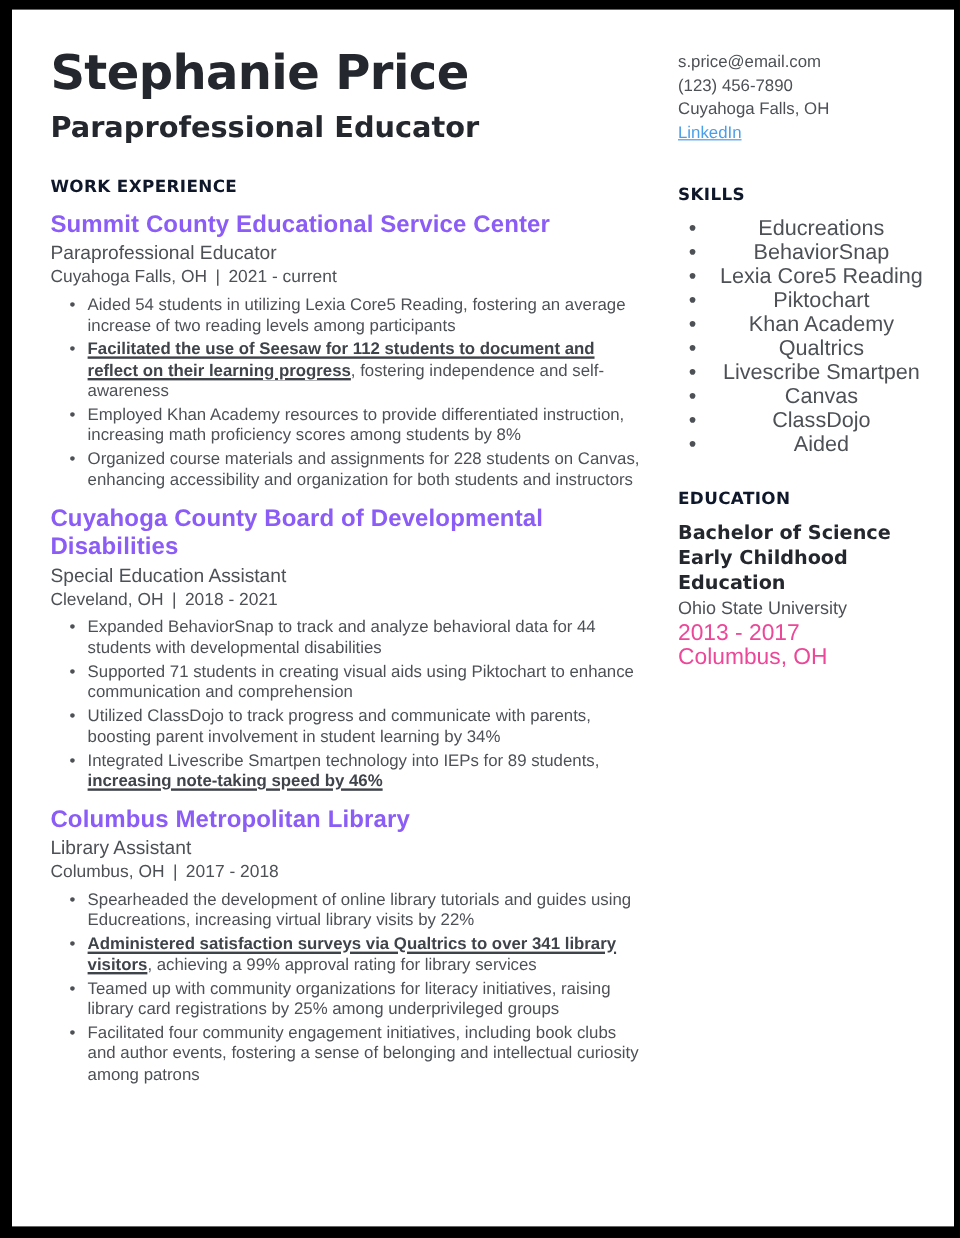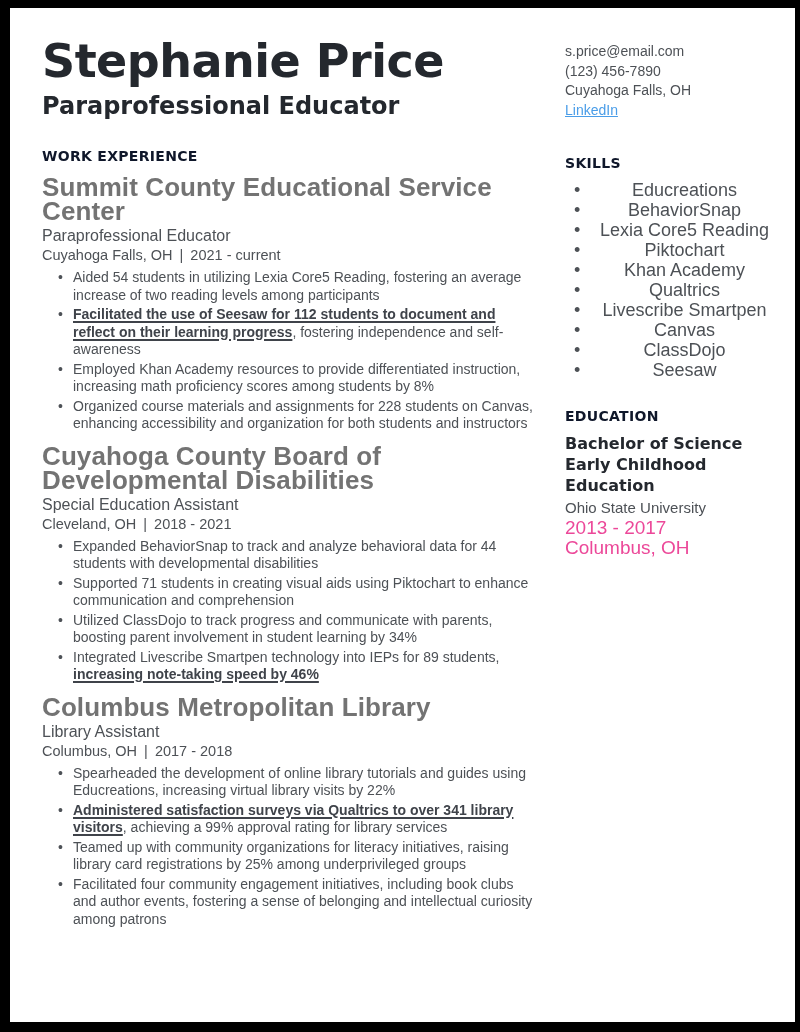--- a/index.html
+++ b/index.html
@@ -15,21 +15,21 @@
     background: #ffffff;
     padding: 28px 20px 20px 32px;
     display: flex;
     overflow: hidden;
   }
   .col-left { width: 495px; flex: 0 0 495px; }
   .col-right { margin-left: 28px; width: 215px; flex: 0 0 215px; }
 
   
   .candidate-name {
-    font-size: 46px;
+    font-size: 40px;
     font-weight: bold;
     color: #24282e;
     letter-spacing: -0.5px;
     line-height: 50px;
     font-family: "DejaVu Sans", sans-serif;
   }
   .candidate-title {
     margin-top: 6px;
     font-size: 24px;
     font-weight: bold;
@@ -56,23 +56,23 @@
     font-family: "DejaVu Sans", sans-serif;
   }
   .col-left .section-title { margin-top: 28px; }
   .st-skills { margin-top: 35px; }
   .st-education { margin-top: 28px; }
 
   
   .job-entry { margin-top: 11px; }
   .job-entry + .job-entry { }
   .company-name {
-    font-size: 26px;
-    font-weight: bold;
-    color: #737373;
+    font-size: 20px;
+    font-weight: bold;
+    color: #8b5cf6;
     line-height: 24px;
     letter-spacing: 0.1px;
   }
   .job-role { margin-top: 3px; font-size: 16px; color: #4d5156; line-height: 20px; }
   .job-meta { font-size: 14.5px; color: #4d5156; line-height: 18px; }
   .job-meta .sep { padding: 0 7px; }
 
   ul.bullet-list { margin-top: 5px; list-style: none; }
   ul.bullet-list li {
     position: relative;
@@ -187,21 +187,21 @@
     <ul class="skills-list" id="skills-list">
         <li>Educreations</li>
         <li>BehaviorSnap</li>
         <li>Lexia Core5 Reading</li>
         <li>Piktochart</li>
         <li>Khan Academy</li>
         <li>Qualtrics</li>
         <li>Livescribe Smartpen</li>
         <li>Canvas</li>
         <li>ClassDojo</li>
-        <li>Seesaw</li>
+        <li>Aided</li>
       </ul>
 
     <div class="section-title st-education">EDUCATION</div>
     <div class="edu-block">
       <div id="edu-degree">
           <div class="edu-degree-line">Bachelor of Science</div>
           <div class="edu-degree-line">Early Childhood</div>
           <div class="edu-degree-line">Education</div>
         </div>
       <div class="edu-school">Ohio State University</div>

